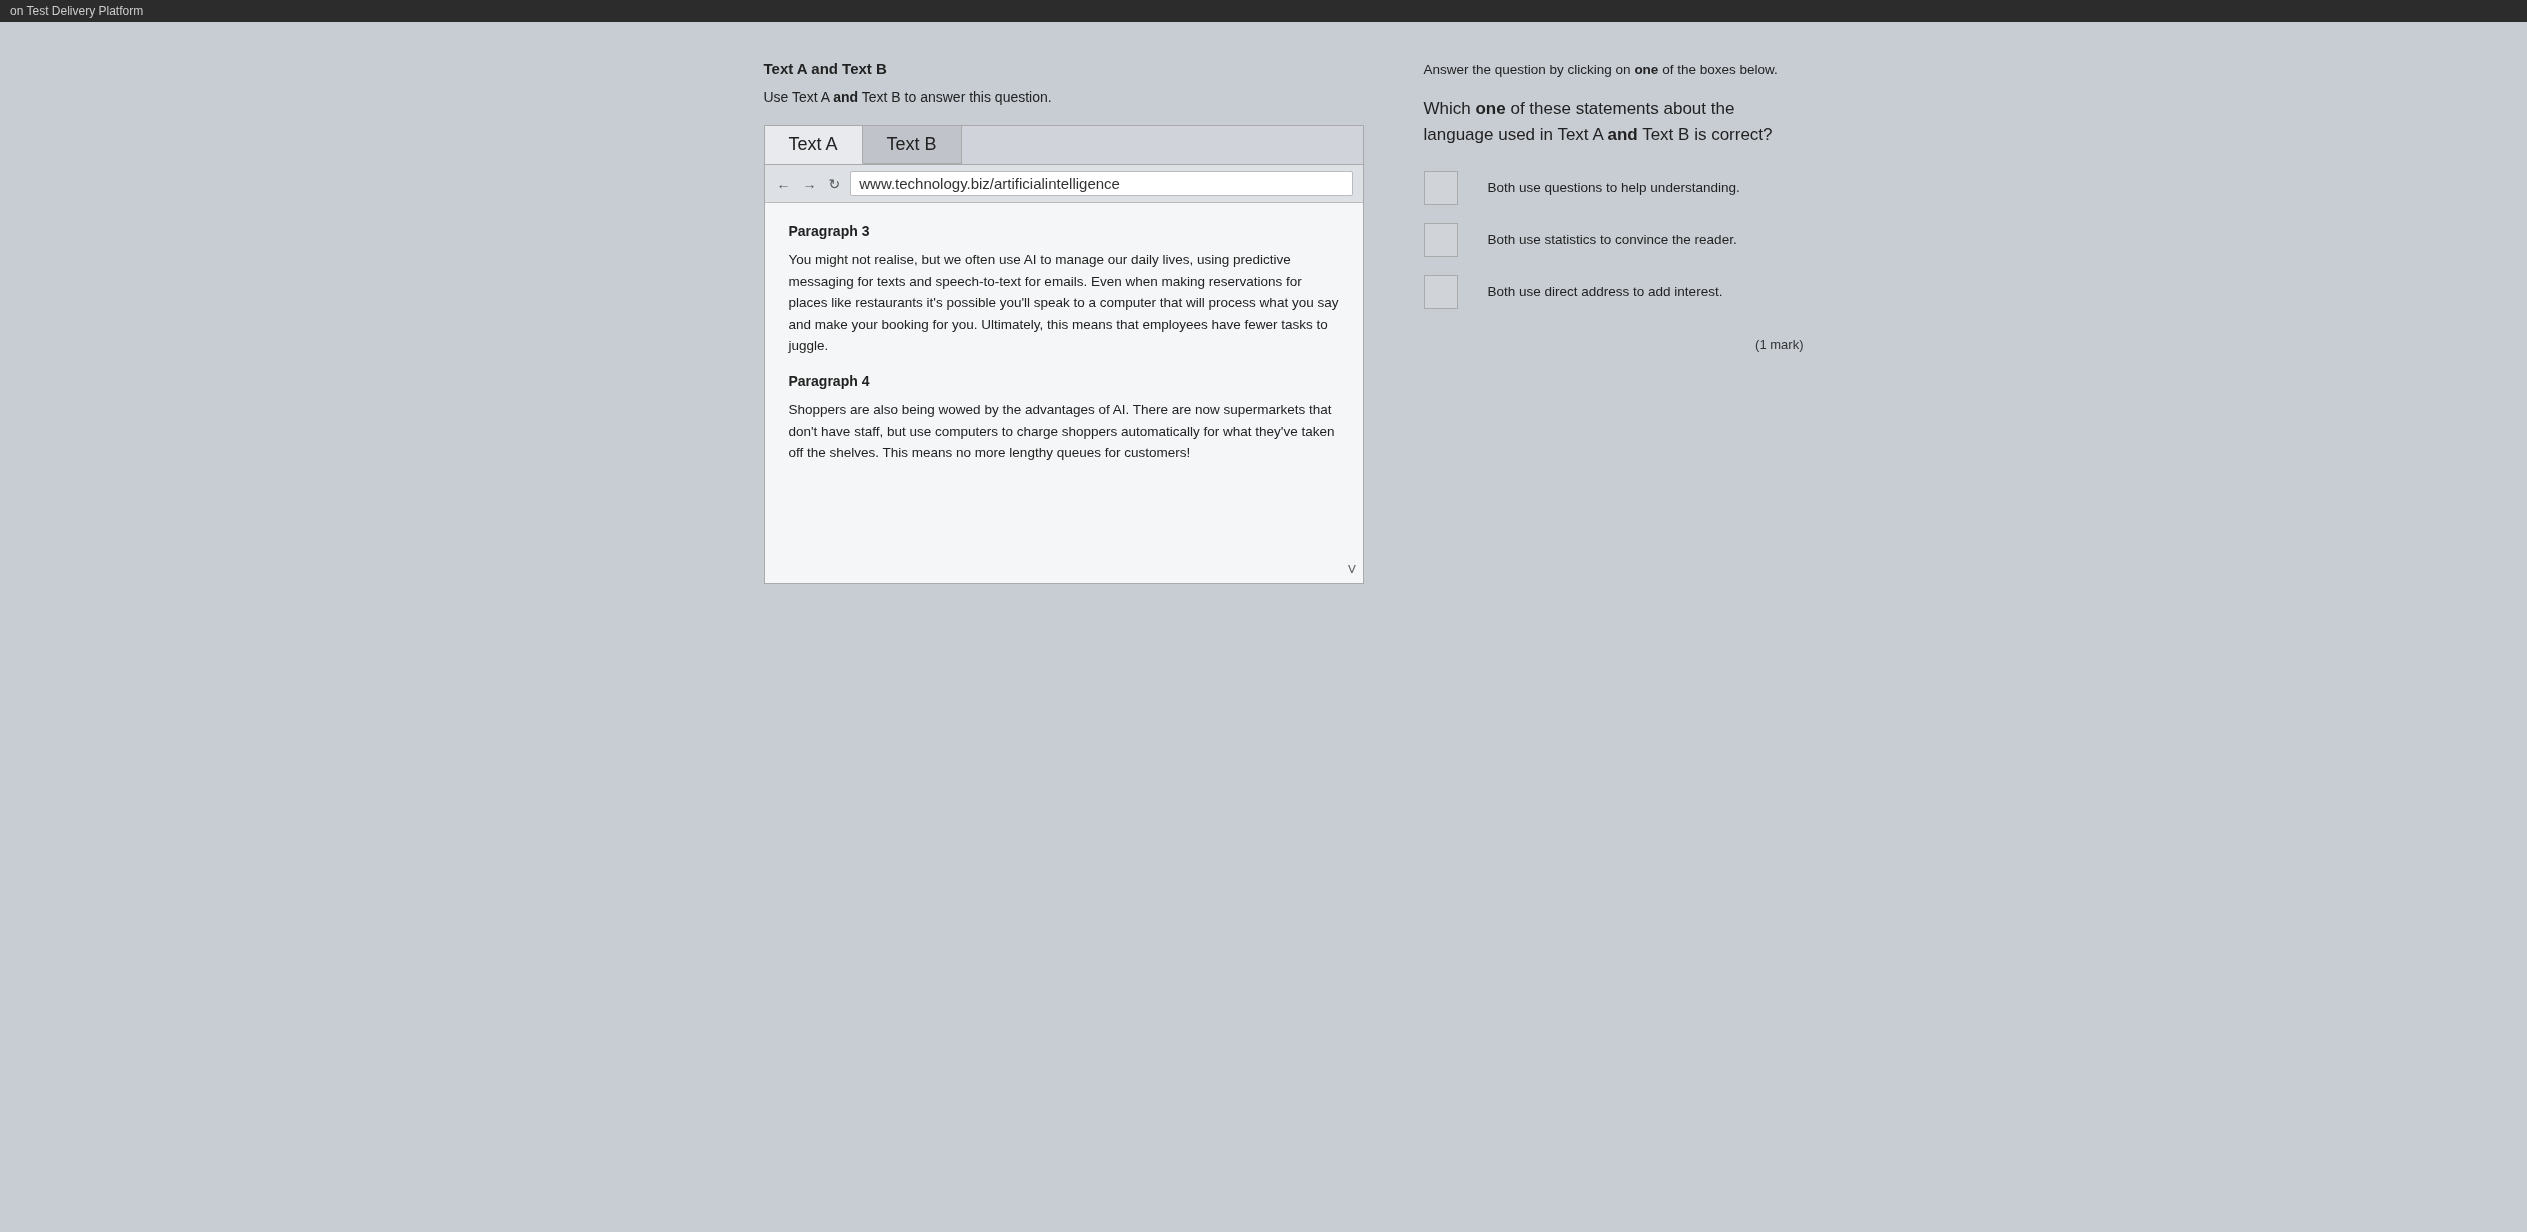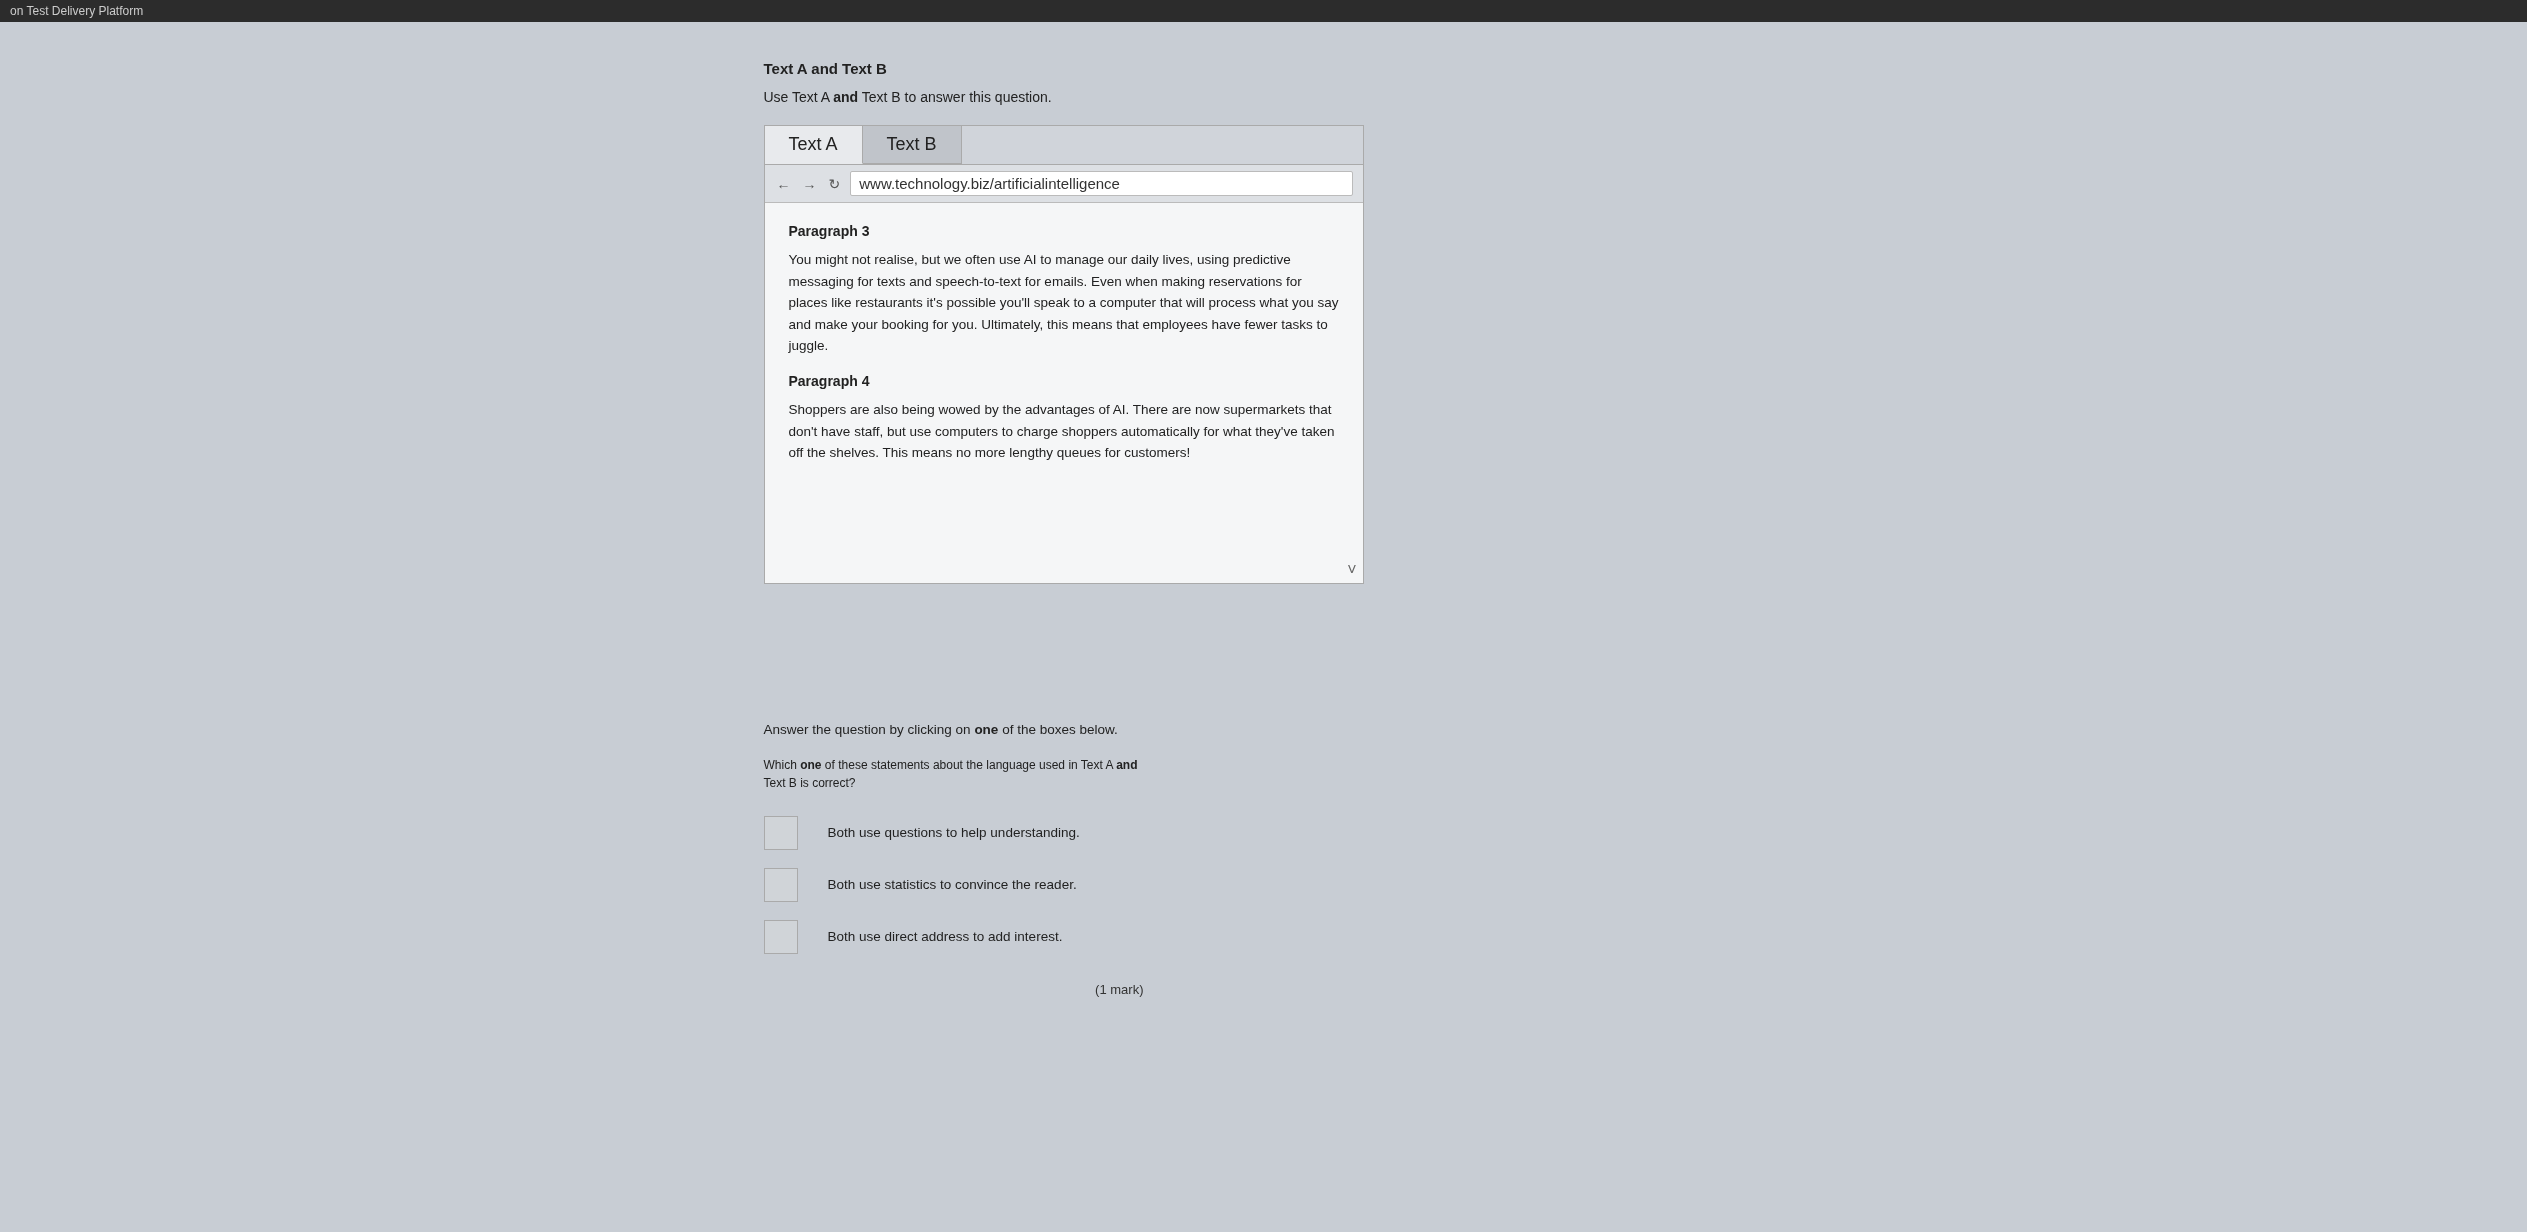--- a/index.html
+++ b/index.html
@@ -25,21 +25,21 @@
       position: fixed;
       top: 0;
       left: 0;
       right: 0;
       z-index: 100;
     }
 
     .main-content {
       padding-top: 30px;
       display: flex;
-      flex-direction: column;
+      flex-direction: row;
       align-items: flex-start;
       max-width: 1400px;
       margin: 0 auto;
       padding-left: 200px;
       padding-right: 100px;
       padding-top: 60px;
       gap: 60px;
     }
 
     .left-panel {
@@ -172,21 +172,21 @@
       line-height: 1.5;
       margin-bottom: 16px;
       color: #222;
     }
 
     .instructions-text b {
       font-weight: bold;
     }
 
     .question-text {
-      font-size: 12px;
+      font-size: 17px;
       line-height: 1.5;
       margin-bottom: 24px;
       color: #222;
     }
 
     .question-text b {
       font-weight: bold;
     }
 
     .answer-options {

